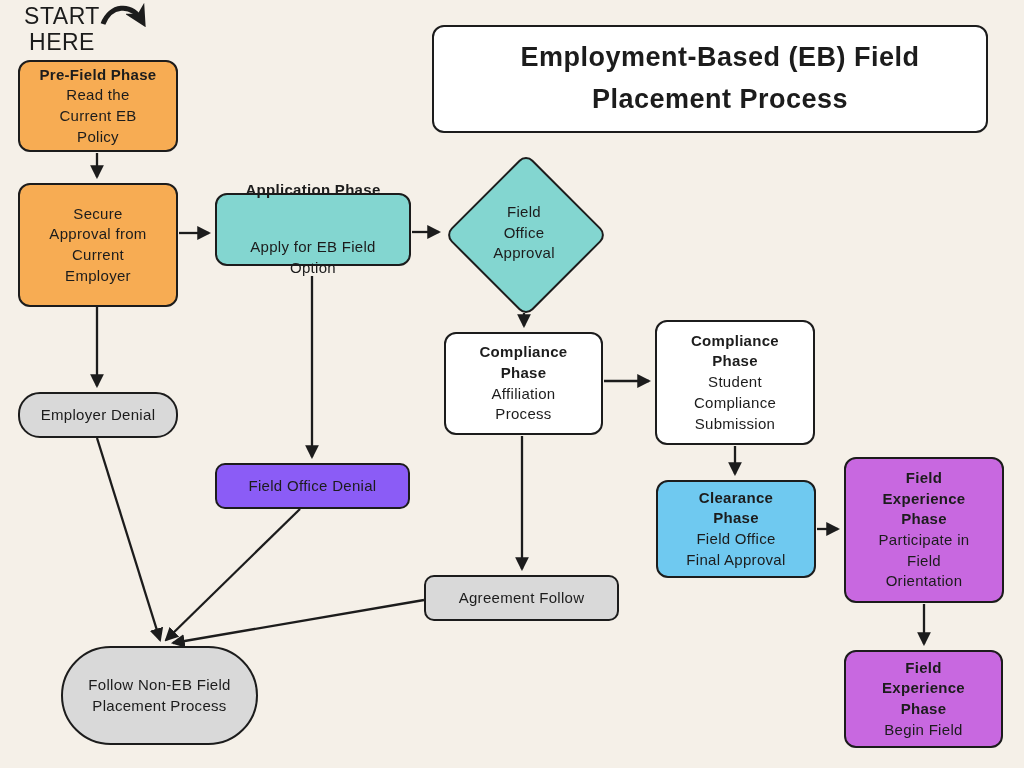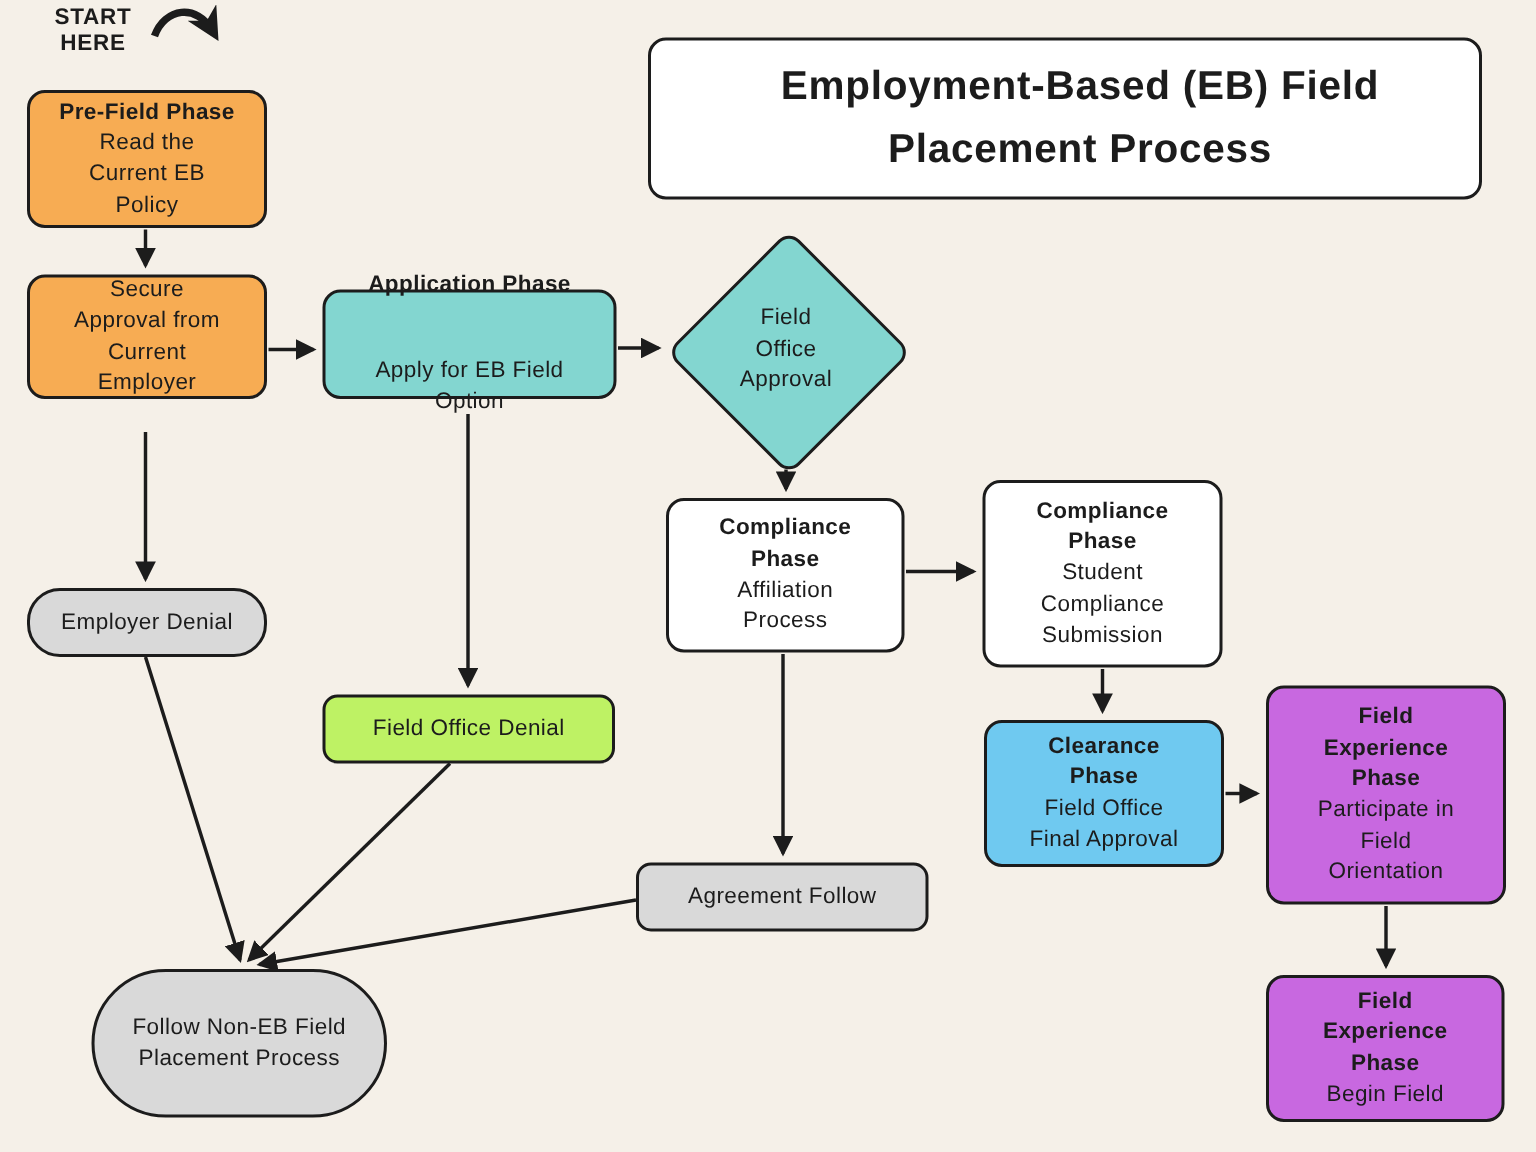--- a/index.html
+++ b/index.html
@@ -31,21 +31,21 @@
   .title-box{
     position:absolute;left:432px;top:25px;width:556px;height:108px;
     background:#FFFFFF;border:2.5px solid #1C1C1C;border-radius:12px;
     display:flex;align-items:center;justify-content:center;
     text-align:center;box-sizing:border-box;
     font-size:27px;font-weight:bold;letter-spacing:0.5px;
     line-height:1.55;white-space:pre-line;padding-left:20px;
   }
   .start-label{
     position:absolute;left:20px;top:4px;width:84px;
-    font-size:15px;font-weight:bold;letter-spacing:0.5px;
+    font-size:23px;font-weight:normal;letter-spacing:0.5px;
     line-height:1.12;text-align:center;white-space:pre-line;
   }
   .diamond-wrap{position:absolute;left:445px;top:154px;width:158px;height:158px;}
   .diamond-shape{
     position:absolute;left:23px;top:23px;width:112px;height:112px;
     transform:rotate(45deg);
     border:2.5px solid #1C1C1C;border-radius:10px;
   }
   .diamond-label{
     position:absolute;inset:0;
@@ -93,21 +93,21 @@
   <div class="title-box">Employment-Based (EB) Field
 Placement Process</div>
 
   <div class="node" style="left: 18px; top: 60px; width: 160px; height: 92px; background: rgb(247, 172, 83);">
     <span class="nt">Pre-Field Phase</span>
     <span class="nb">Read the
 Current EB
 Policy</span>
   </div>
 
-  <div class="node" style="left: 18px; top: 183px; width: 160px; height: 83px; background: rgb(247, 172, 83);">
+  <div class="node" style="left: 18px; top: 183px; width: 160px; height: 124px; background: rgb(247, 172, 83);">
     <span class="nb">Secure
 Approval from
 Current
 Employer</span>
   </div>
 
   <div class="node" style="left: 215px; top: 193px; width: 196px; height: 73px; background: rgb(131, 214, 208); gap: 36px;">
     <span class="nt">Application Phase</span>
     <span class="nb">Apply for EB Field
 Option</span>
@@ -155,21 +155,21 @@
     <span class="nt">Field
 Experience
 Phase</span>
     <span class="nb">Begin Field</span>
   </div>
 
   <div class="node" style="left: 18px; top: 392px; width: 160px; height: 46px; border-radius: 22px; background: rgb(217, 217, 217);">
     <span class="nb">Employer Denial</span>
   </div>
 
-  <div class="node" style="left: 215px; top: 463px; width: 195px; height: 46px; border-radius: 10px; background: #bef264;">
+  <div class="node" style="left: 215px; top: 463px; width: 195px; height: 46px; border-radius: 10px; background: #8b5cf6;">
     <span class="nb">Field Office Denial</span>
   </div>
 
   <div class="node" style="left: 424px; top: 575px; width: 195px; height: 46px; border-radius: 10px; background: rgb(217, 217, 217);">
     <span class="nb">Agreement Follow</span>
   </div>
 
   <div class="node stadium" style="left: 61px; top: 646px; width: 197px; height: 99px; background: rgb(217, 217, 217);">
     <span class="nb">Follow Non-EB Field
 Placement Process</span>

